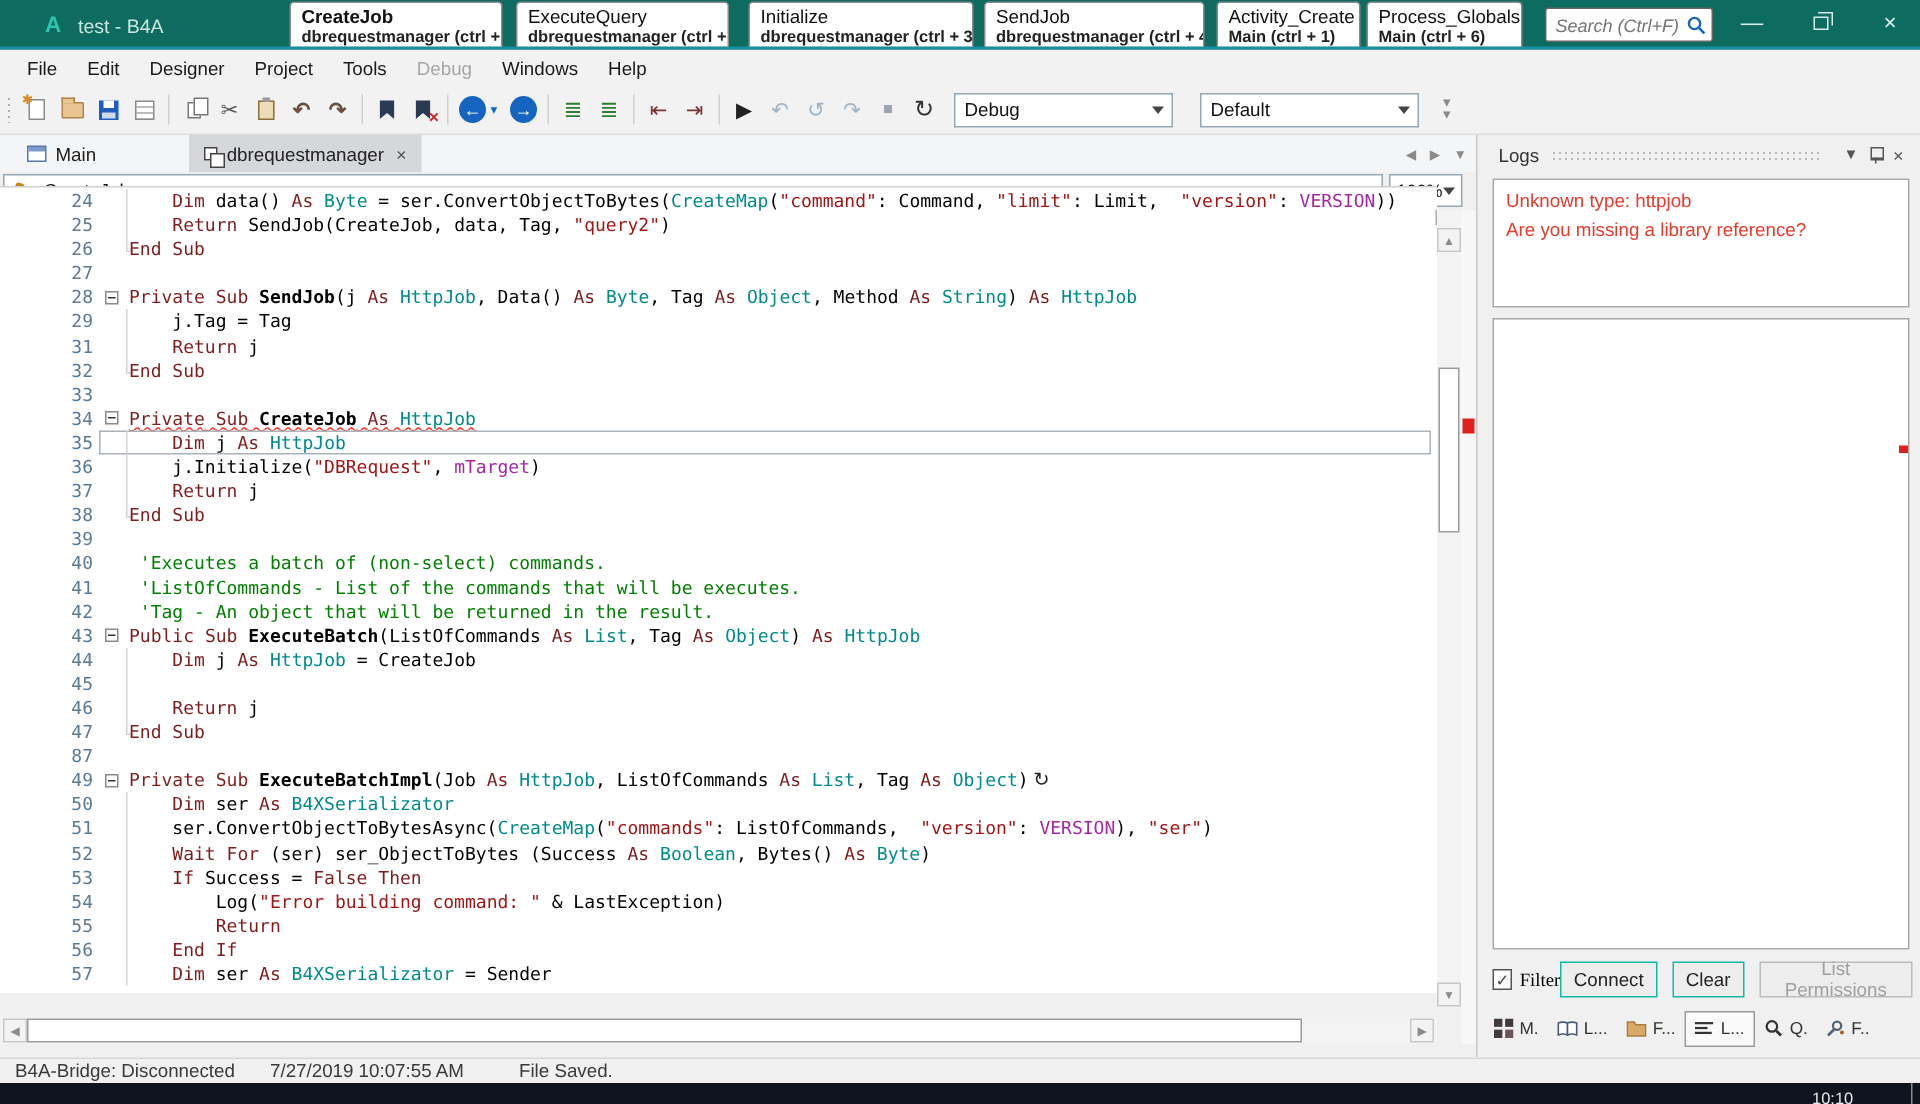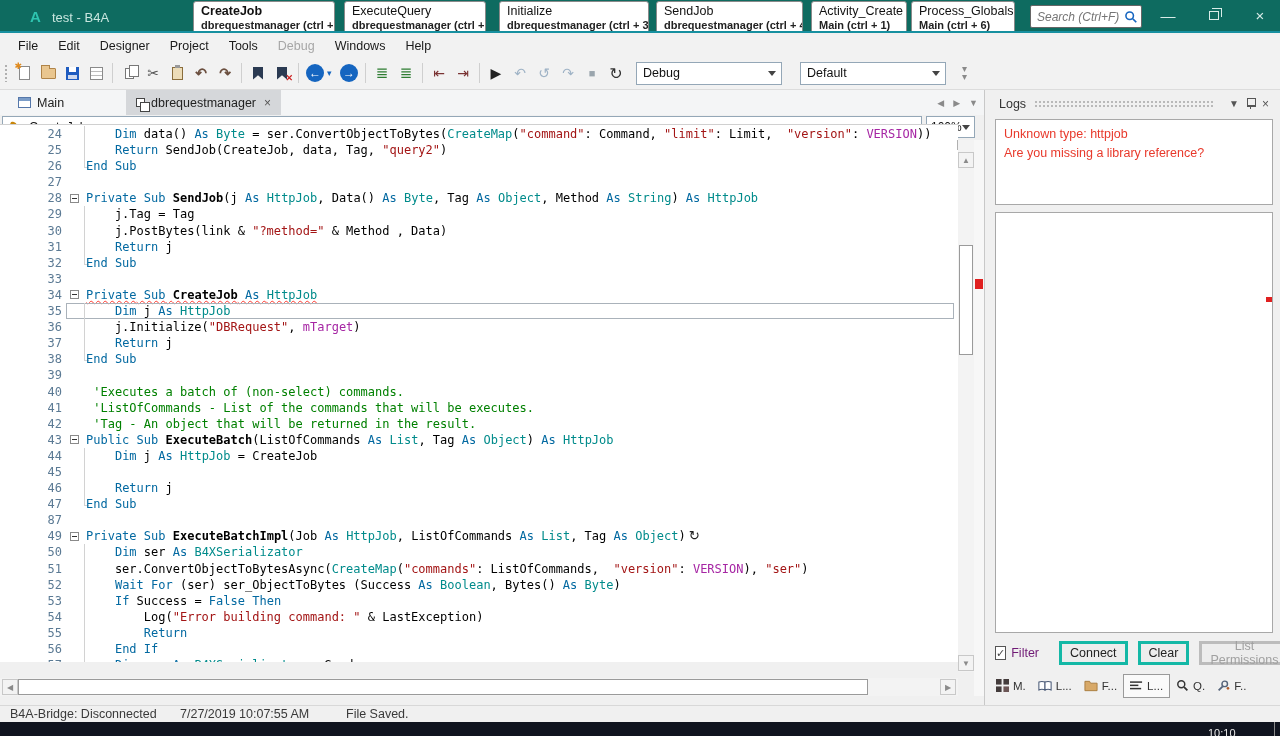--- a/index.html
+++ b/index.html
@@ -80,21 +80,21 @@
   .editor{position:absolute;left:0;top:124px;width:958px;height:538px;background:#fff;overflow:hidden;border-top:1px solid #d0d0d0;}
   .line{position:relative;height:16.1px;font-family:"DejaVu Sans Mono","Liberation Mono",monospace;font-size:12px;line-height:16.1px;white-space:pre;}
   .num{position:absolute;left:0;top:0;width:62px;text-align:right;color:#5b7a94;}
   .fold{position:absolute;left:70px;top:3.5px;width:9px;height:9px;border:1px solid #8a8a8a;background:#fff;}
   .fold::after{content:'';position:absolute;left:1px;top:3px;width:5px;height:1px;background:#333;}
   .code{position:absolute;left:86px;top:0;}
   .g1{position:absolute;left:84px;top:0;bottom:0;width:1px;background:#d2d2d2;}
   .g2{position:absolute;left:84px;top:0;height:9px;width:1px;background:#d2d2d2;}
   .g2::after{content:'';position:absolute;top:9px;left:0;width:5px;height:1px;background:#d2d2d2;}
   .cur::before{content:'';position:absolute;left:66px;right:4px;top:0;bottom:0;border:1px solid #aab2ba;}
-  .tk-k{color:#0369a1;}
+  .tk-k{color:#7f1d1d;}
   .tk-t{color:#008b8b;}
   .tk-s{color:#a31515;}
   .tk-c{color:#008000;}
   .tk-m{color:#a626a4;}
   .tk-b{color:#000;font-weight:bold;}
   .tk-p{color:#000;}
   .sq{text-decoration:underline wavy #ff3b30 1px;text-decoration-skip-ink:none;}
   .resume{color:#222;font-size:13px;margin-left:3px;font-family:"DejaVu Sans",sans-serif;}
 
   
@@ -117,22 +117,22 @@
   .pin-ic{width:9px;height:11px;position:relative;margin-left:7px;}
   .pin-ic::before{content:'';position:absolute;left:1px;top:0;width:7px;height:6px;border:1px solid #555;border-bottom:2px solid #555;}
   .pin-ic::after{content:'';position:absolute;left:4px;top:7px;width:1px;height:4px;background:#555;}
   .panel-box{position:absolute;background:#fff;border:1px solid #a8a8a8;}
   .errbox{left:995px;top:119px;width:278px;height:86px;padding:5px 8px;}
   .errline{font-size:12.5px;color:#e8392b;line-height:19px;white-space:nowrap;}
   .logbox{left:995px;top:212px;width:278px;height:421px;}
   .logmark{position:absolute;left:1266px;top:297px;width:6px;height:5px;background:#e02020;}
   .filterrow{position:absolute;left:995px;top:640px;width:280px;height:26px;display:flex;align-items:center;}
   .cbx{width:14px;height:14px;border:1px solid #555;background:#fff;display:flex;align-items:center;justify-content:center;font-size:11px;color:#444;margin-right:5px;}
-  .cbx-label{font-size:12.5px;color:#701a75;margin-right:20px;}
-  .pbtn{height:24px;background:#ededed;border:3px solid #14b8a6;font-size:12.5px;color:#222;display:flex;align-items:center;justify-content:center;padding:0 8px;margin-right:10px;font-family:"Liberation Sans",sans-serif;}
+  .cbx-label{font-size:12.5px;color:#000000;margin-right:0;font-family:Liberation Serif, serif;}
+  .pbtn{height:24px;background:#ededed;border:1px solid #14b8a6;font-size:12.5px;color:#222;display:flex;align-items:center;justify-content:center;padding:0 8px;margin-right:10px;font-family:"Liberation Sans",sans-serif;}
   .pbtn.disabled{border-color:#bcbcbc;color:#a0a0a0;margin-right:0;}
 
   
   .btabs{position:absolute;left:990px;top:671px;width:290px;height:29px;display:flex;align-items:center;}
   .btab{display:flex;align-items:center;gap:4px;font-size:11.5px;color:#333;padding:5px 6px;white-space:nowrap;}
   .btab.active{background:#fafafa;border:1px solid #9a9a9a;}
   .btab svg{display:block;}
 
   
   .statusbar{position:absolute;left:0;top:705px;width:1280px;height:35px;background:#f0f0f0;border-top:1px solid #d8d8d8;font-size:12.5px;color:#3a3a3a;}
@@ -295,21 +295,20 @@
   </div>
 
   <div class="editor">
     <div style="padding-top:1px;">
         <div class="line"><span class="num">24</span><i class="g1"></i><span class="code"><span class="tk-p">    </span><span class="tk-k">Dim</span><span class="tk-p"> data() </span><span class="tk-k">As</span><span class="tk-p"> </span><span class="tk-t">Byte</span><span class="tk-p"> = ser.ConvertObjectToBytes(</span><span class="tk-t">CreateMap</span><span class="tk-p">(</span><span class="tk-s">"command"</span><span class="tk-p">: Command, </span><span class="tk-s">"limit"</span><span class="tk-p">: Limit,  </span><span class="tk-s">"version"</span><span class="tk-p">: </span><span class="tk-m">VERSION</span><span class="tk-p">))</span></span></div>
         <div class="line"><span class="num">25</span><i class="g1"></i><span class="code"><span class="tk-p">    </span><span class="tk-k">Return</span><span class="tk-p"> SendJob(CreateJob, data, Tag, </span><span class="tk-s">"query2"</span><span class="tk-p">)</span></span></div>
         <div class="line"><span class="num">26</span><i class="g2"></i><span class="code"><span class="tk-k">End Sub</span></span></div>
         <div class="line"><span class="num">27</span><span class="code"></span></div>
         <div class="line"><span class="num">28</span><span class="fold"></span><span class="code"><span class="tk-k">Private</span><span class="tk-p"> </span><span class="tk-k">Sub</span><span class="tk-p"> </span><span class="tk-b">SendJob</span><span class="tk-p">(j </span><span class="tk-k">As</span><span class="tk-p"> </span><span class="tk-t">HttpJob</span><span class="tk-p">, Data() </span><span class="tk-k">As</span><span class="tk-p"> </span><span class="tk-t">Byte</span><span class="tk-p">, Tag </span><span class="tk-k">As</span><span class="tk-p"> </span><span class="tk-t">Object</span><span class="tk-p">, Method </span><span class="tk-k">As</span><span class="tk-p"> </span><span class="tk-t">String</span><span class="tk-p">) </span><span class="tk-k">As</span><span class="tk-p"> </span><span class="tk-t">HttpJob</span></span></div>
         <div class="line"><span class="num">29</span><i class="g1"></i><span class="code"><span class="tk-p">    j.Tag = Tag</span></span></div>
-        <div class="line"><span class="num">30</span><i class="g1"></i><span class="code"><span class="tk-p">    j.PostBytes(link &amp; </span><span class="tk-s">"?method="</span><span class="tk-p"> &amp; Method , Data)</span></span></div>
         <div class="line"><span class="num">31</span><i class="g1"></i><span class="code"><span class="tk-p">    </span><span class="tk-k">Return</span><span class="tk-p"> j</span></span></div>
         <div class="line"><span class="num">32</span><i class="g2"></i><span class="code"><span class="tk-k">End Sub</span></span></div>
         <div class="line"><span class="num">33</span><span class="code"></span></div>
         <div class="line"><span class="num">34</span><span class="fold"></span><span class="code sq"><span class="tk-k">Private</span><span class="tk-p"> </span><span class="tk-k">Sub</span><span class="tk-p"> </span><span class="tk-b">CreateJob</span><span class="tk-p"> </span><span class="tk-k">As</span><span class="tk-p"> </span><span class="tk-t">HttpJob</span></span></div>
         <div class="line cur"><span class="num">35</span><i class="g1"></i><span class="code"><span class="tk-p">    </span><span class="tk-k">Dim</span><span class="tk-p"> j </span><span class="tk-k">As</span><span class="tk-p"> </span><span class="tk-t">HttpJob</span></span></div>
         <div class="line"><span class="num">36</span><i class="g1"></i><span class="code"><span class="tk-p">    j.Initialize(</span><span class="tk-s">"DBRequest"</span><span class="tk-p">, </span><span class="tk-m">mTarget</span><span class="tk-p">)</span></span></div>
         <div class="line"><span class="num">37</span><i class="g1"></i><span class="code"><span class="tk-p">    </span><span class="tk-k">Return</span><span class="tk-p"> j</span></span></div>
         <div class="line"><span class="num">38</span><i class="g2"></i><span class="code"><span class="tk-k">End Sub</span></span></div>
         <div class="line"><span class="num">39</span><span class="code"></span></div>
         <div class="line"><span class="num">40</span><span class="code"><span class="tk-c"> 'Executes a batch of (non-select) commands.</span></span></div>

